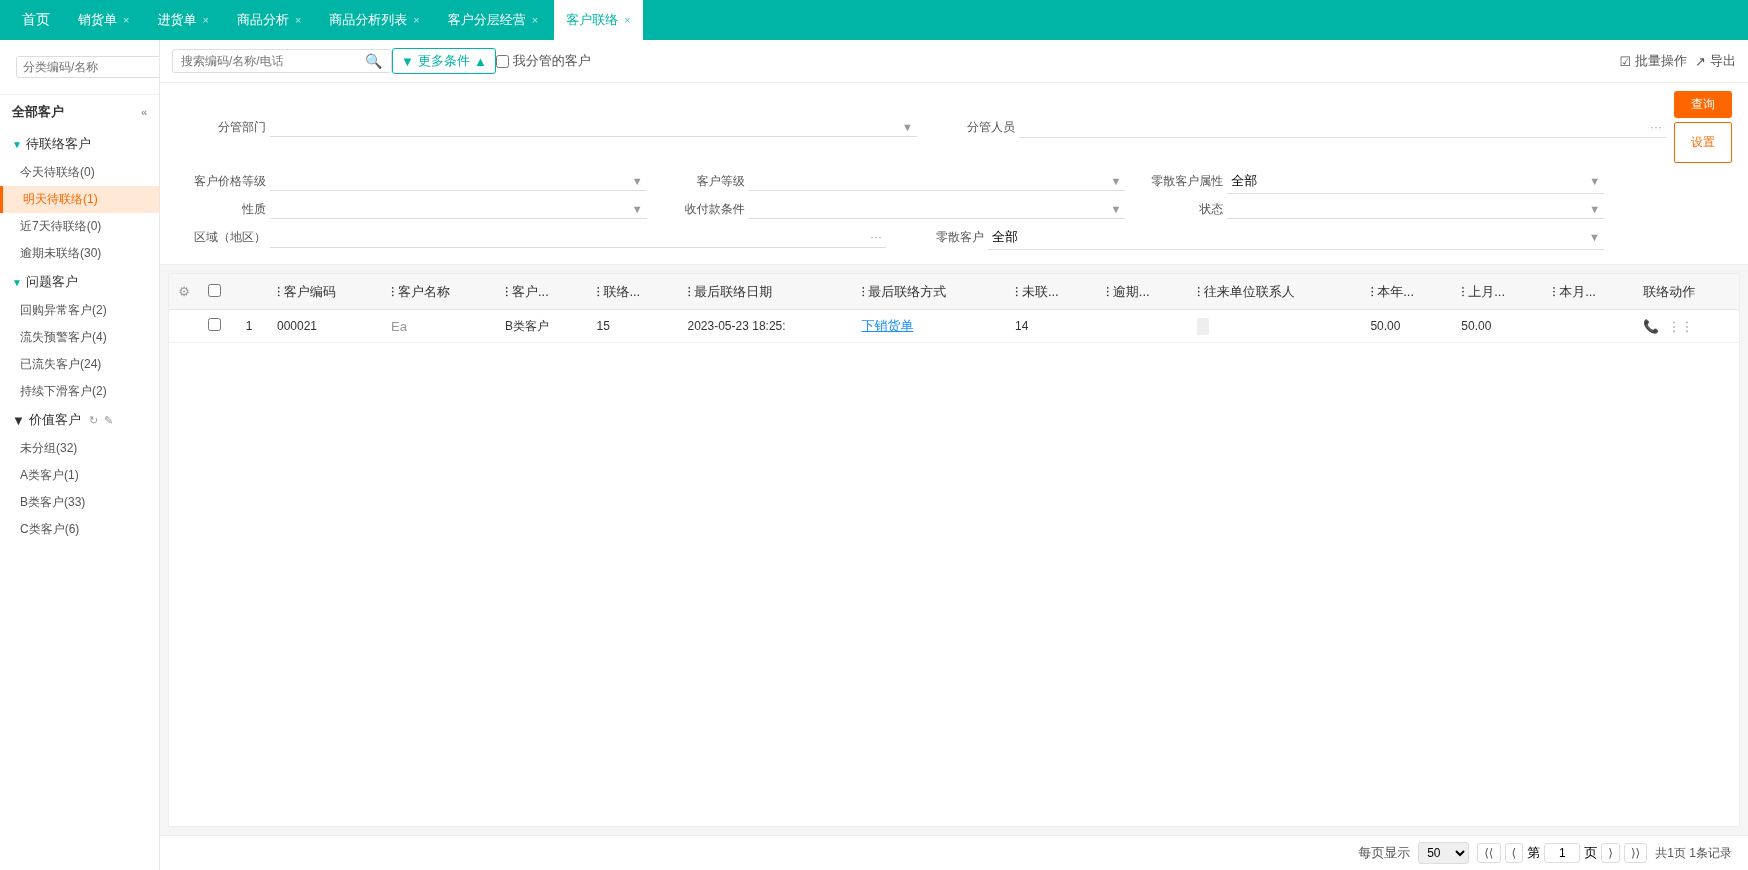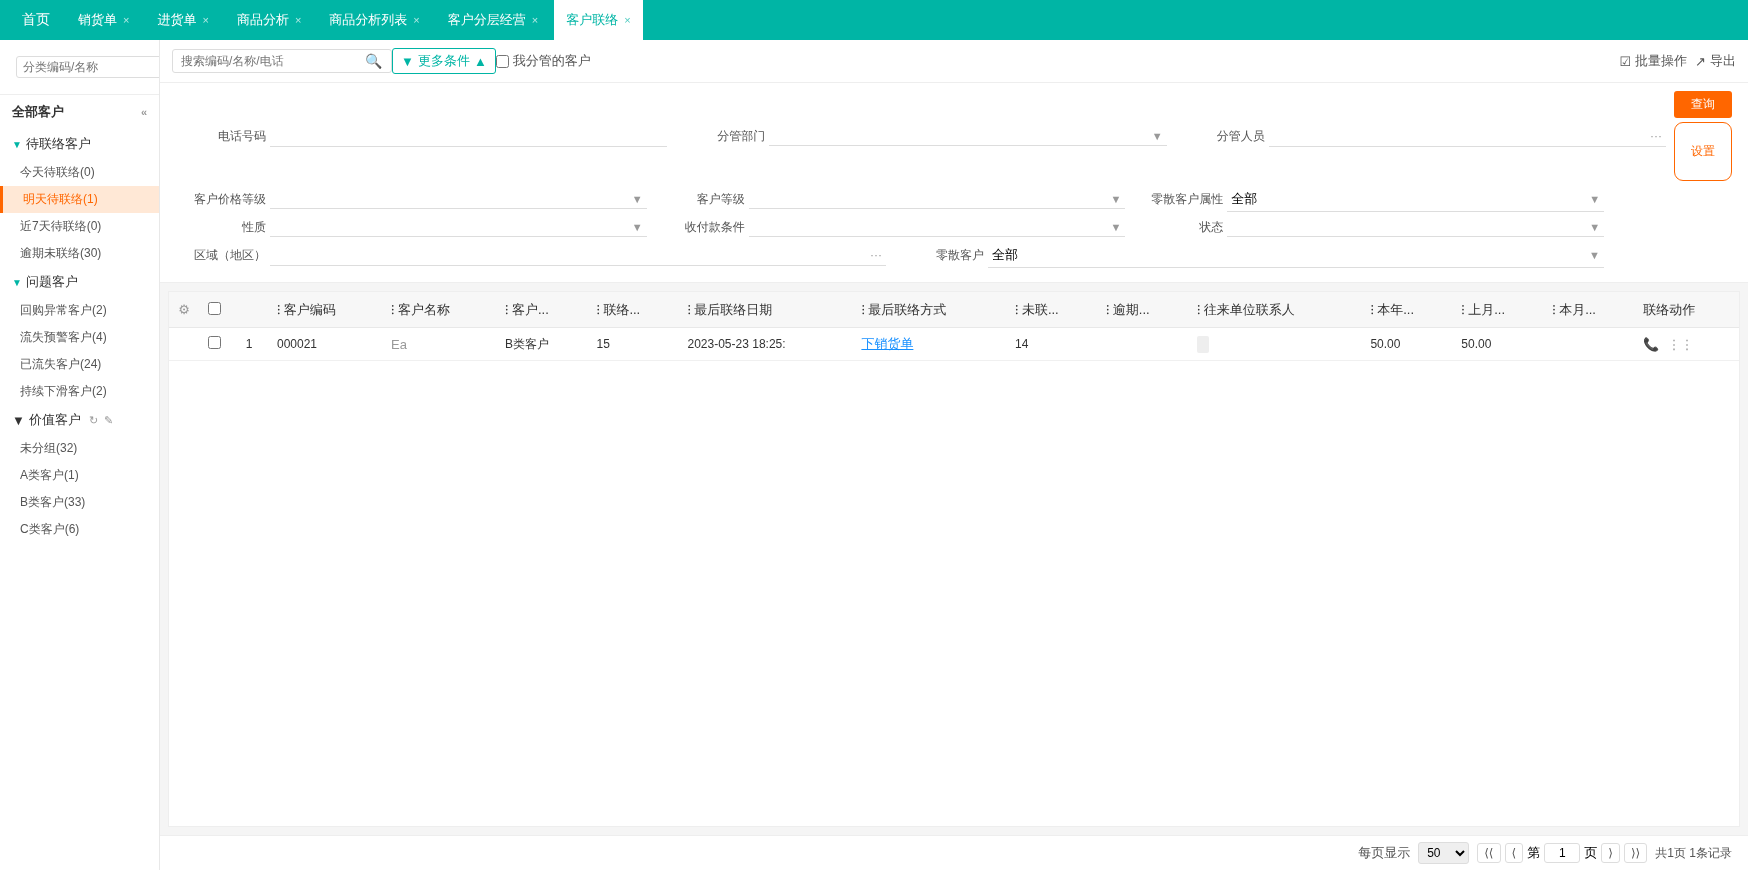--- a/index.html
+++ b/index.html
@@ -44,21 +44,21 @@
     
     .adv-filter { background: #fff; border-bottom: 1px solid #eee; padding: 8px 16px; flex-shrink: 0; }
     .filter-row { display: flex; align-items: center; gap: 8px; margin-bottom: 6px; }
     .filter-label { color: #555; font-size: 12px; width: 90px; text-align: right; flex-shrink: 0; }
     .filter-input { flex: 1; border: none; border-bottom: 1px solid #ddd; padding: 3px 4px; font-size: 12px; outline: none; min-width: 0; }
     .filter-select { flex: 1; display: flex; align-items: center; border: none; border-bottom: 1px solid #ddd; padding: 3px 4px; font-size: 12px; cursor: pointer; min-width: 0; justify-content: space-between; }
     .filter-select .caret { color: #999; font-size: 11px; }
     .filter-cell { display: flex; align-items: center; flex: 1; gap: 4px; }
     .filter-more-btn { color: #999; font-size: 12px; cursor: pointer; }
     .btn-query { background: #ff6600; color: #fff; border: none; border-radius: 3px; padding: 5px 16px; cursor: pointer; font-size: 12px; }
-    .btn-set { background: #fff; color: #ff6600; border: 1px solid #ff6600; border-radius: 9px; padding: 20px 16px; cursor: pointer; font-size: 12px; }
+    .btn-set { background: #fff; color: #ff6600; border: 1px solid #ff6600; border-radius: 2px; padding: 11px 16px; cursor: pointer; font-size: 12px; }
     .action-btns { display: flex; flex-direction: column; gap: 4px; }
 
     
     .table-area { flex: 1; overflow: auto; padding: 0 0 0 0; background: #fff; margin: 8px; border: 1px solid #eee; }
     table { width: 100%; border-collapse: collapse; }
     thead tr { background: #f7f7f7; }
     thead th { padding: 8px 8px; font-weight: normal; color: #333; border-bottom: 1px solid #e8e8e8; white-space: nowrap; font-size: 12px; text-align: left; }
     tbody tr { border-bottom: 1px solid #f0f0f0; }
     tbody td { padding: 7px 8px; color: #333; font-size: 12px; white-space: nowrap; }
     .col-idx { width: 40px; text-align: center; }
@@ -182,24 +182,20 @@
         <div class="btn-export">
           <span>↗</span>
           <span>导出</span>
         </div>
       </div>
     </div>
 
     <div class="adv-filter">
 
       <div class="filter-row">
-        <div class="filter-cell" style="flex:2;">
-          <span class="filter-label">电话号码</span>
-          <input class="filter-input" style="flex: 1 1 0%;">
-        </div>
         <div class="filter-cell" style="flex:2;">
           <span class="filter-label">分管部门</span>
           <div class="filter-select" style="flex:1;">
             <span></span>
             <span class="caret">▼</span>
           </div>
         </div>
         <div class="filter-cell" style="flex:2;">
           <span class="filter-label">分管人员</span>
           <div class="filter-select" style="flex:1;">

